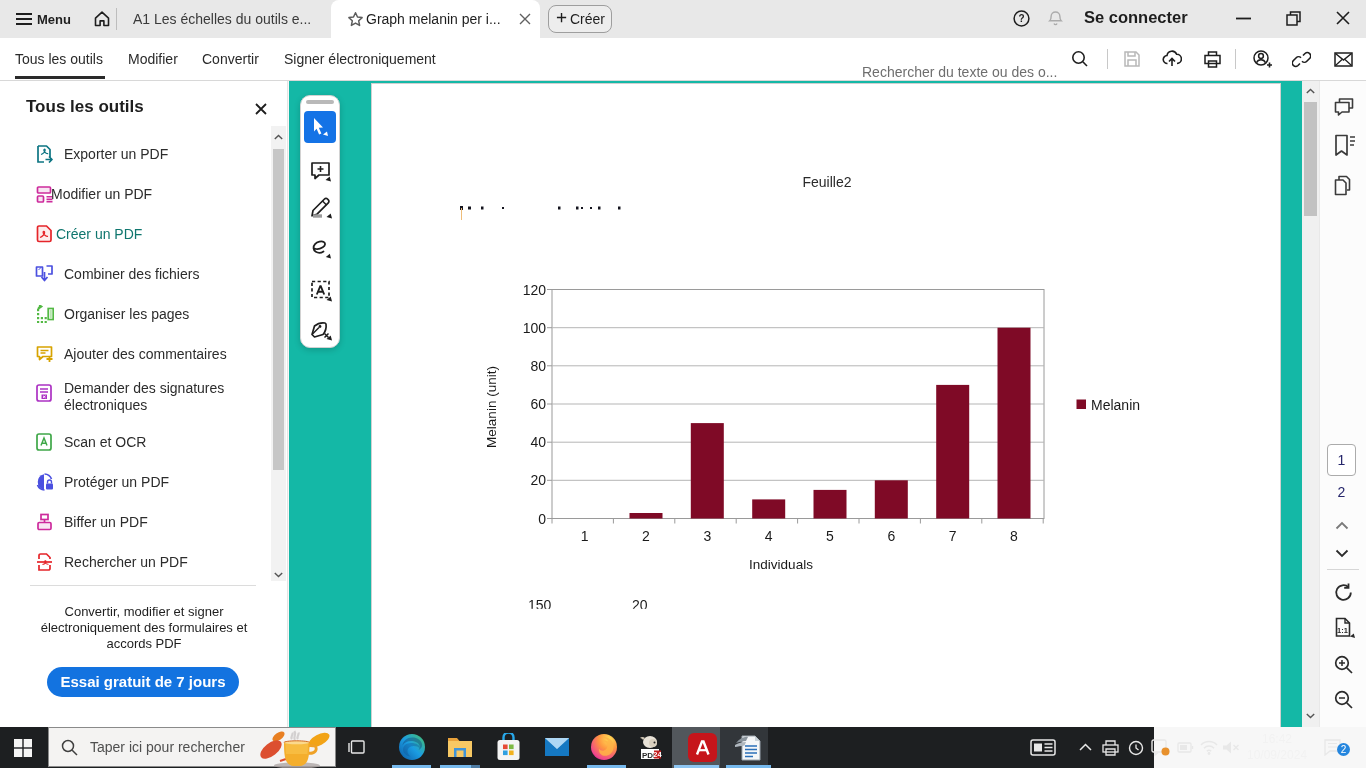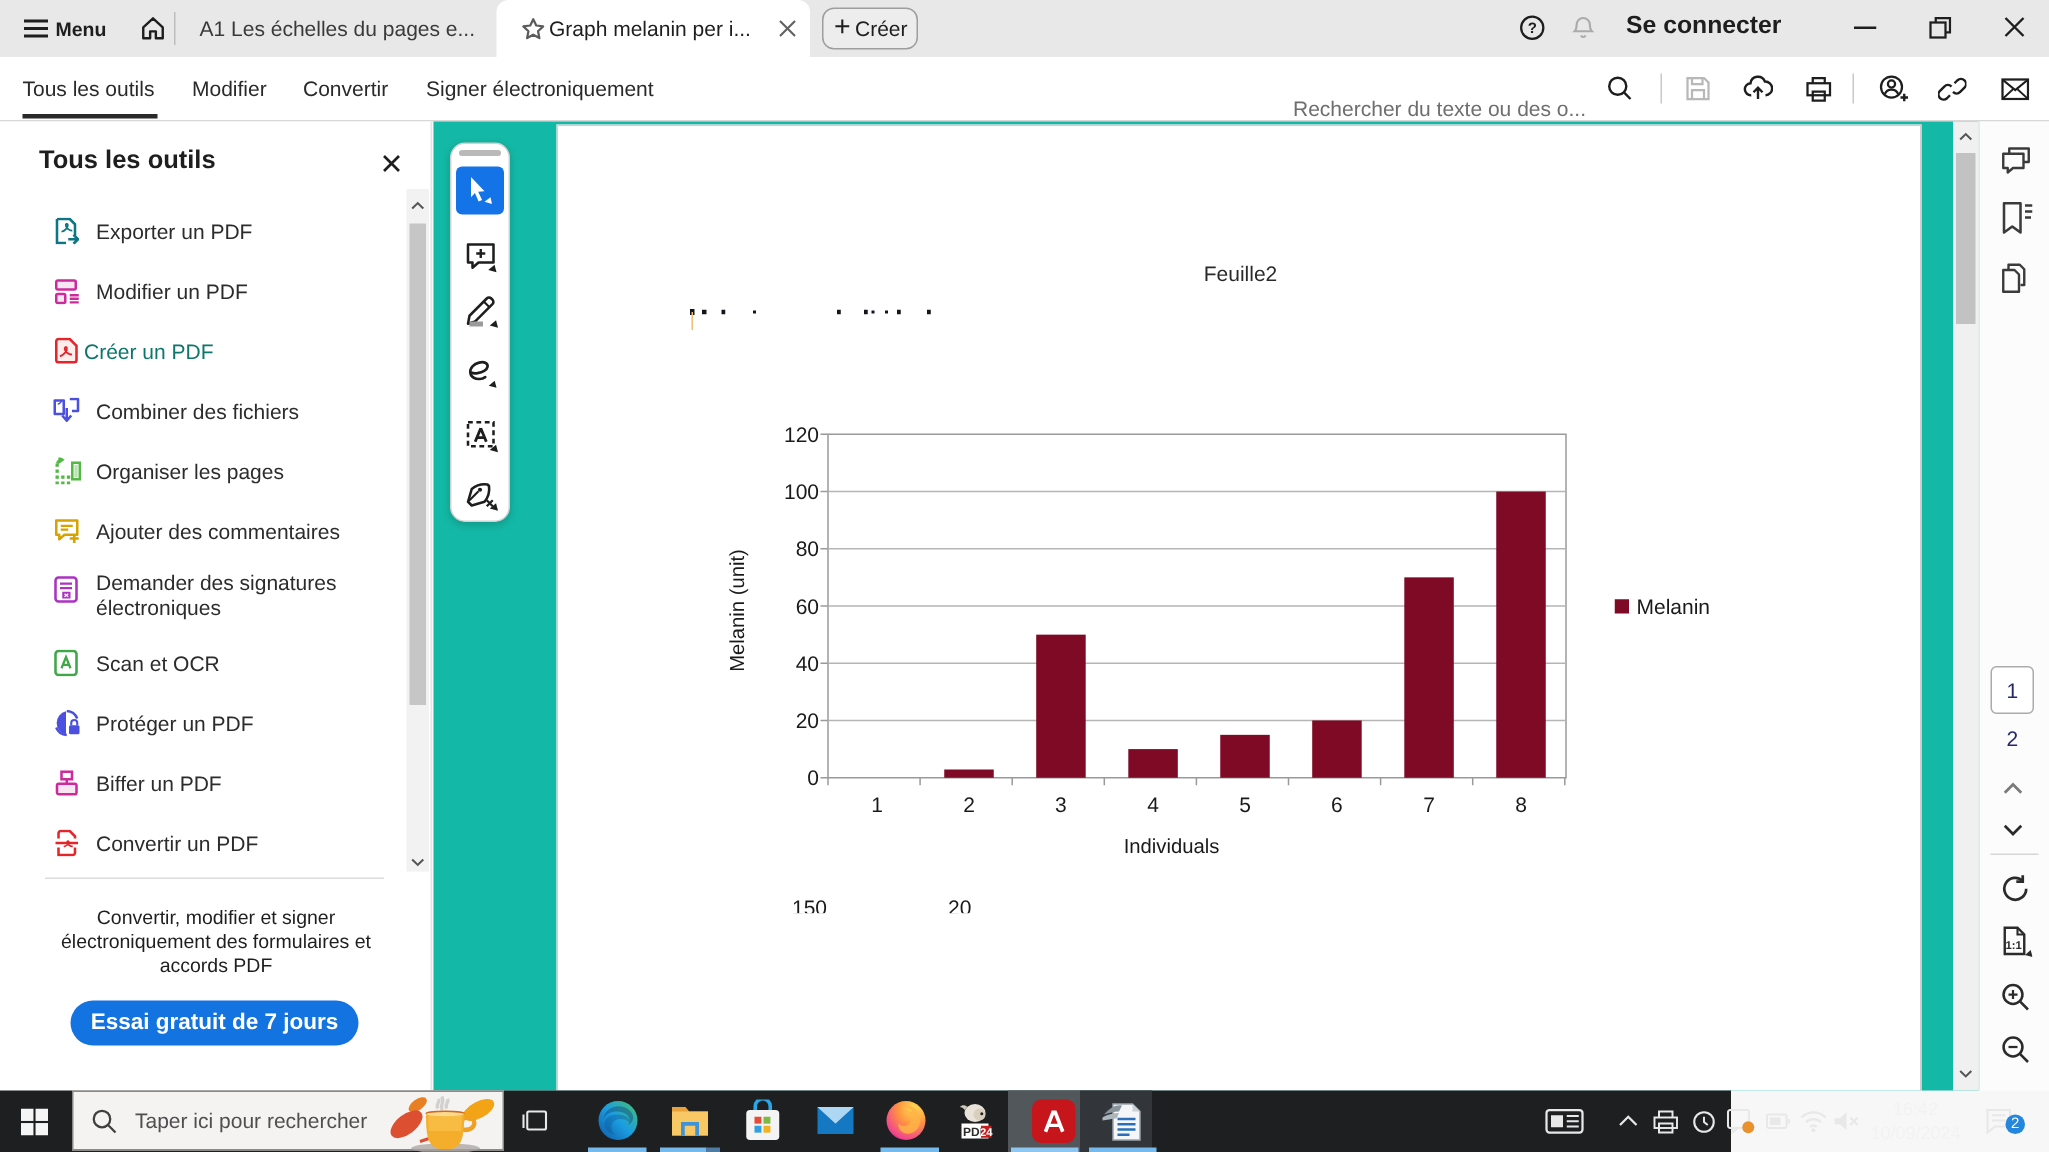--- a/index.html
+++ b/index.html
@@ -15,21 +15,21 @@
   <svg class="abs" style="left:16px;top:12px;" width="16" height="14" viewBox="0 0 16 14">
     <g stroke="#1e1e1e" stroke-width="2">
         <path d="M0 2h16M0 7h16M0 12h16"></path>
       </g>
   </svg>
   <div class="abs" style="left:37px;top:12px;font-size:13px;font-weight:700;color:#1e1e1e;">Menu</div>
   <svg class="abs" style="left:93px;top:10px;" width="18" height="18" viewBox="0 0 18 18">
     <path d="M2.5 8.2 9 2.2l6.5 6v7.3h-4.6v-4.6H7.1v4.6H2.5z" fill="none" stroke="#1e1e1e" stroke-width="1.6" stroke-linejoin="round"></path>
   </svg>
   <div class="abs" style="left:116px;top:8px;width:1px;height:22px;background:#bdbdbd;"></div>
-  <div class="abs" style="left:133px;top:11px;font-size:14px;color:#3a3a3a;">A1 Les échelles du pages e...</div>
+  <div class="abs" style="left:133px;top:11px;font-size:14px;color:#3a3a3a;">A1 Les échelles du outils e...</div>
 
   <div class="abs" style="left:331px;top:0;width:209px;height:38px;background:#ffffff;border-radius:8px 8px 0 0;"></div>
   <svg class="abs" style="left:347px;top:11px;" width="17" height="17" viewBox="0 0 17 17">
     <path d="M8.5 1.8l2 4.2 4.6.6-3.4 3.2.9 4.6-4.1-2.3-4.1 2.3.9-4.6L1.9 6.6l4.6-.6z" fill="none" stroke="#5c5c5c" stroke-width="1.5" stroke-linejoin="round"></path>
   </svg>
   <div class="abs" style="left:366px;top:11px;font-size:14px;color:#1e1e1e;">Graph melanin per i...</div>
   <svg class="abs" style="left:519px;top:13px;" width="12" height="12" viewBox="0 0 12 12">
     <path d="M1 1l10 10M11 1L1 11" stroke="#606060" stroke-width="1.4"></path>
   </svg>
 
@@ -115,21 +115,21 @@
       <path d="M9.5 14.5h6M13 11.5l3 3-3 3" fill="none" stroke="#0d7583" stroke-width="1.7" stroke-linejoin="round"></path>
       <path d="M5 9.5c2-.5 4.5-2.8 4.2-4.6-.2-1.2-1.7-.8-1.3.6.4 1.5 2.4 3.4 4.3 3.2" fill="none" stroke="#0d7583" stroke-width="1.2"></path>
     </svg>
     <div class="abs" style="left:64px;top:65px;font-size:14px;color:#2c2c2c;white-space:nowrap;">Exporter un PDF</div>
 
     <svg class="abs" style="left:36px;top:104px;" width="17" height="18" viewBox="0 0 17 18">
       <rect x="1.5" y="2" width="13" height="6" rx="1" fill="#f8e6f3" stroke="#cd2b9c" stroke-width="1.7"></rect>
       <rect x="1.5" y="11" width="6" height="6" rx="1" fill="#f8e6f3" stroke="#cd2b9c" stroke-width="1.7"></rect>
       <path d="M10.5 11.8h6M10.5 14.2h6M10.5 16.6h6" stroke="#cd2b9c" stroke-width="1.6"></path>
     </svg>
-    <div class="abs" style="left:64px;top:105px;font-size:14px;color:#2c2c2c;white-space:nowrap;">Modifier un PDF</div>
+    <div class="abs" style="left:51px;top:105px;font-size:14px;color:#2c2c2c;white-space:nowrap;">Modifier un PDF</div>
 
     <svg class="abs" style="left:36px;top:144px;" width="16" height="18" viewBox="0 0 16 18">
       <path d="M1.5 2.5A1.5 1.5 0 0 1 3 1h7.5L15 5.5V15a1.5 1.5 0 0 1-1.5 1.5H3A1.5 1.5 0 0 1 1.5 15z" fill="#fdecec" stroke="#e5252a" stroke-width="1.7"></path>
       <path d="M4 12.5c2.2-.8 5-3.4 4.6-5.4-.2-1.2-1.8-.9-1.4.7.4 1.7 2.6 3.8 4.8 3.5" fill="none" stroke="#e5252a" stroke-width="1.3"></path>
     </svg>
     <div class="abs" style="left:56px;top:145px;font-size:14px;color:#0f766e;white-space:nowrap;">Créer un PDF</div>
 
     <svg class="abs" style="left:35px;top:184px;" width="19" height="19" viewBox="0 0 19 19">
       <path d="M1.5 2h6v9h-6zM11.5 1h5.5v8h-4" fill="none" stroke="#4b50e0" stroke-width="1.7" stroke-linejoin="round"></path>
       <path d="M9.5 7v8M6.5 12l3 3.5 3-3.5" fill="none" stroke="#4b50e0" stroke-width="1.7" stroke-linejoin="round"></path>
@@ -190,21 +190,21 @@
       <path d="M8.5 6.5v3" stroke="#cd2b9c" stroke-width="1.7"></path>
       <rect x="2" y="9.5" width="13" height="7" rx="1.2" fill="#f8e6f3" stroke="#cd2b9c" stroke-width="1.7"></rect>
     </svg>
     <div class="abs" style="left:64px;top:433px;font-size:14px;color:#2c2c2c;white-space:nowrap;">Biffer un PDF</div>
 
     <svg class="abs" style="left:36px;top:472px;" width="17" height="18" viewBox="0 0 17 18">
       <path d="M3 6V2.5A1.5 1.5 0 0 1 4.5 1h6L14 4.5V6M14 12v3.5a1.5 1.5 0 0 1-1.5 1.5H3v-5" fill="none" stroke="#e5252a" stroke-width="1.7"></path>
       <path d="M1 9h15" stroke="#e5252a" stroke-width="1.7"></path>
       <path d="M6.5 11.5c1.8-.5 3.6-2 3.4-3.2-.2-.9-1.4-.7-1.1.5.3 1.2 2 2.6 3.7 2.4" fill="none" stroke="#e5252a" stroke-width="1.1"></path>
     </svg>
-    <div class="abs" style="left:64px;top:473px;font-size:14px;color:#2c2c2c;white-space:nowrap;">Convertir un PDF</div>
+    <div class="abs" style="left:64px;top:473px;font-size:14px;color:#2c2c2c;white-space:nowrap;">Rechercher un PDF</div>
   </div>
 
   <div class="abs" style="left:271px;top:45px;width:15px;height:455px;background:#f2f2f2;"></div>
   <div class="abs" style="left:273px;top:68px;width:11px;height:321px;background:#c6c6c6;"></div>
   <svg class="abs" style="left:274px;top:53px;" width="9" height="6" viewBox="0 0 9 6">
       <path d="M.8 5L4.5 1.4 8.2 5" fill="none" stroke="#555" stroke-width="1.4"></path>
     </svg>
   <svg class="abs" style="left:274px;top:491px;" width="9" height="6" viewBox="0 0 9 6">
       <path d="M.8 1l3.7 3.6L8.2 1" fill="none" stroke="#555" stroke-width="1.4"></path>
     </svg>

